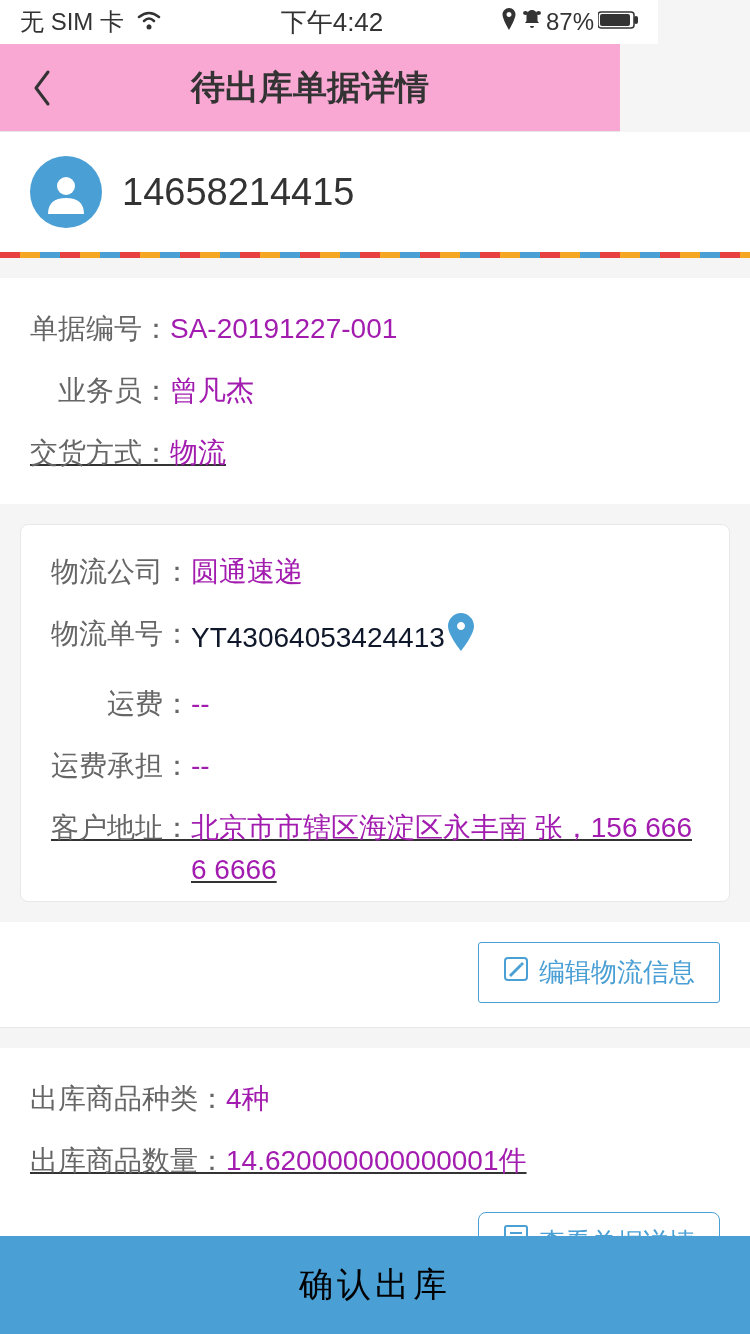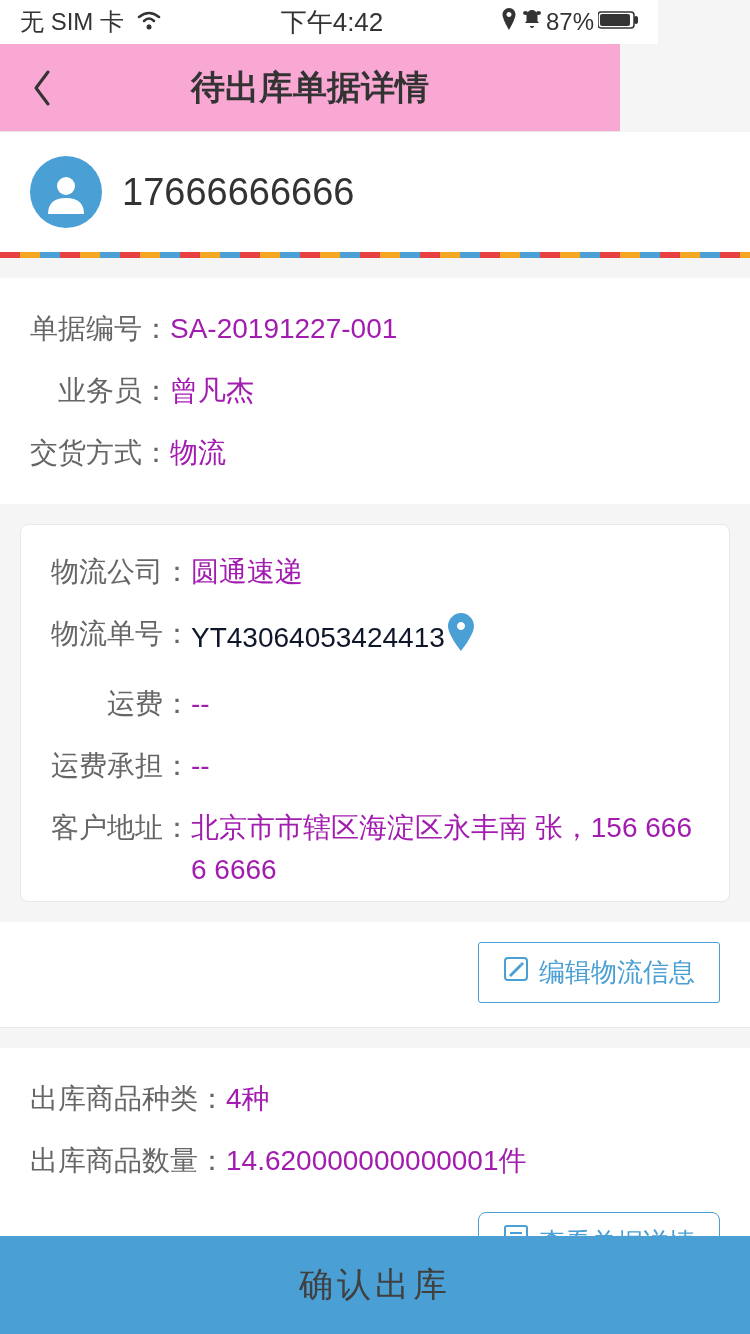--- a/index.html
+++ b/index.html
@@ -113,21 +113,21 @@
       background: #fff;
       padding: 30px 30px;
     }
     .info-row {
       display: flex;
       align-items: flex-start;
       margin-bottom: 20px;
       font-size: 28px;
       line-height: 1.5;
     }
-    .info-row:last-child { margin-bottom: 0; }
+    .info-row:last-child { margin-bottom: 0; text-decoration: underline; }
     .info-label {
       color: #666;
       min-width: 140px;
       text-align: right;
       flex-shrink: 0;
     }
     .info-value {
       color: #a21caf;
       flex: 1;
       word-break: break-all;
@@ -208,21 +208,21 @@
       left: 0;
       width: 750px;
       height: 98px;
       background: #4a9fd4;
       display: flex;
       align-items: center;
       justify-content: center;
       cursor: pointer;
     }
     .confirm-btn-text {
-      color: #404040;
+      color: #000000;
       font-size: 34px;
       font-weight: 500;
       letter-spacing: 4px;
     }
 
     .page-content {
       padding-bottom: 98px;
     }
   </style>
 </head>
@@ -280,21 +280,21 @@
     <div class="nav-title">待出库单据详情</div>
   </div>
 
   <div class="customer-header">
     <div class="customer-avatar">
       <svg width="44" height="44" viewBox="0 0 44 44" fill="white">
         <circle cx="22" cy="16" r="9"></circle>
         <path d="M4 44 Q4 28 22 28 Q40 28 40 44Z"></path>
       </svg>
     </div>
-    <div class="customer-phone">17666666666</div>
+    <div class="customer-phone">14658214415</div>
   </div>
 
   <div class="dashed-divider"></div>
 
   <div class="section-gap"></div>
   <div class="info-section">
     <div class="info-row">
       <span class="info-label">单据编号：</span>
       <span class="info-value">SA-20191227-001</span>
     </div>

